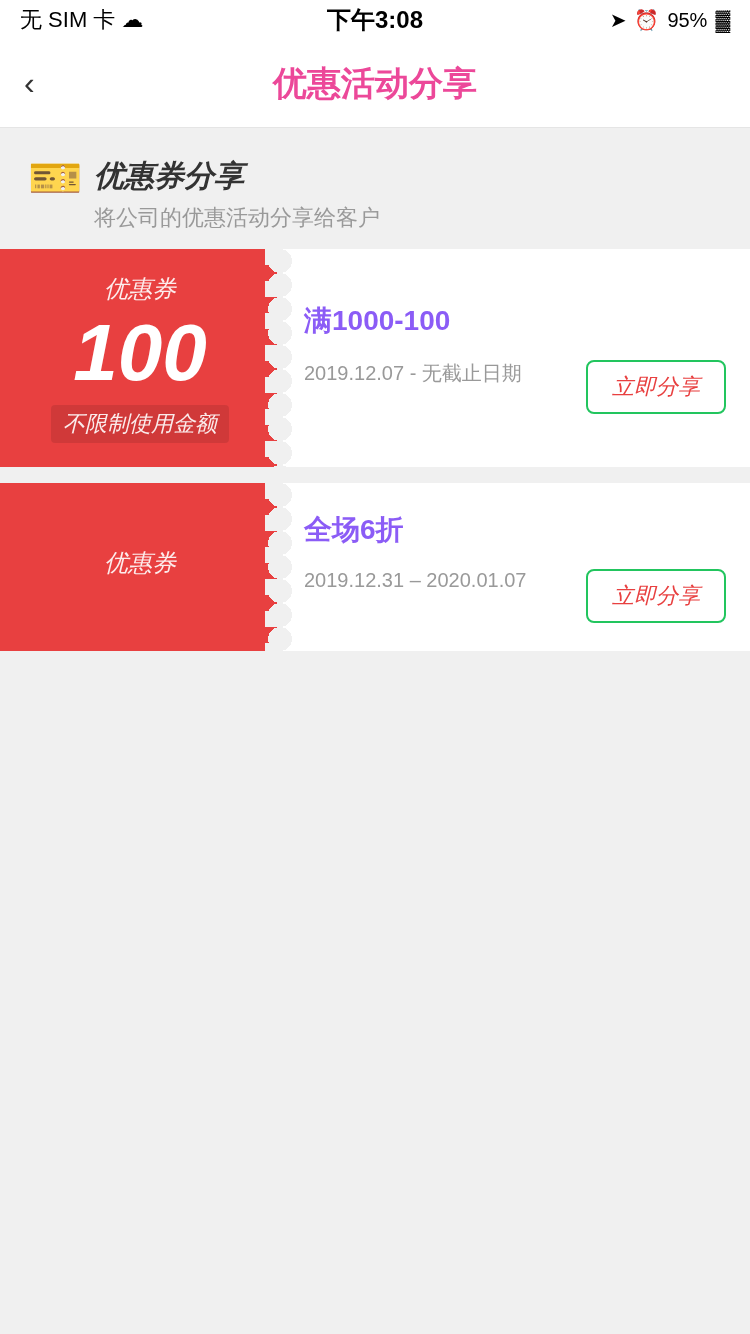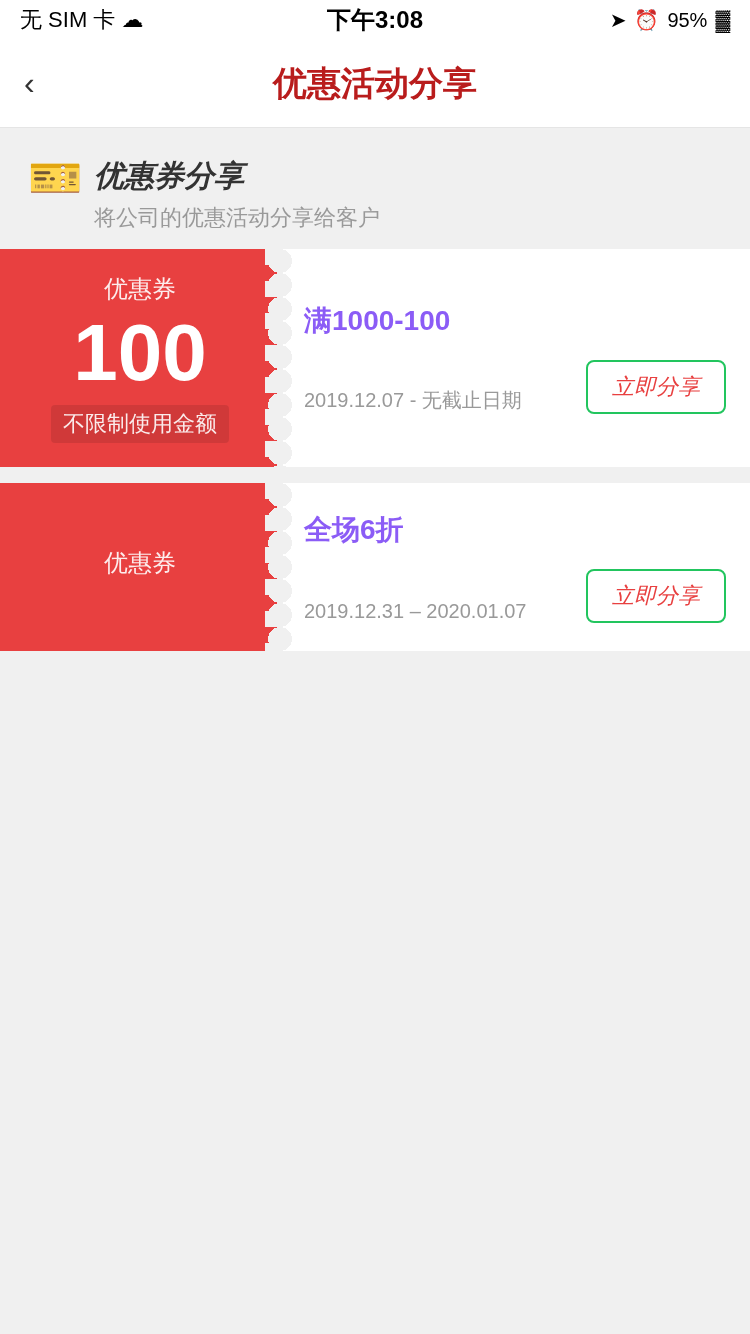--- a/index.html
+++ b/index.html
@@ -57,21 +57,21 @@
     .nav-back {
       position: absolute;
       left: 24px;
       font-size: 32px;
       color: #333;
       cursor: pointer;
     }
     .nav-title {
       font-size: 34px;
       font-weight: 600;
-      color: #b91c1c;
+      color: #ec4899;
     }
 
     
     .section-header {
       background: #f0f0f0;
       padding: 28px 28px 16px 28px;
       display: flex;
       align-items: flex-start;
       gap: 14px;
     }
@@ -114,20 +114,21 @@
     .coupon-left {
       width: 280px;
       background: #e84040;
       flex-shrink: 0;
       display: flex;
       flex-direction: column;
       align-items: center;
       justify-content: center;
       padding: 24px 16px;
       position: relative;
+      font-style: italic;
     }
     .coupon-left::after {
       content: '';
       position: absolute;
       right: -1px;
       top: 0;
       bottom: 0;
       width: 16px;
       background: repeating-linear-gradient(
         to bottom,
@@ -185,21 +186,21 @@
       justify-content: center;
     }
     .coupon-name {
       font-size: 28px;
       font-weight: 700;
       color: #8b5cf6;
       margin-bottom: 20px;
     }
     .coupon-footer {
       display: flex;
-      align-items: flex-end;
+      align-items: flex-start;
       justify-content: space-between;
       gap: 48px;
     }
     .coupon-date {
       font-size: 20px;
       color: #999;
     }
     .share-btn {
       border: 2px solid #22c55e;
       color: #e84040;

